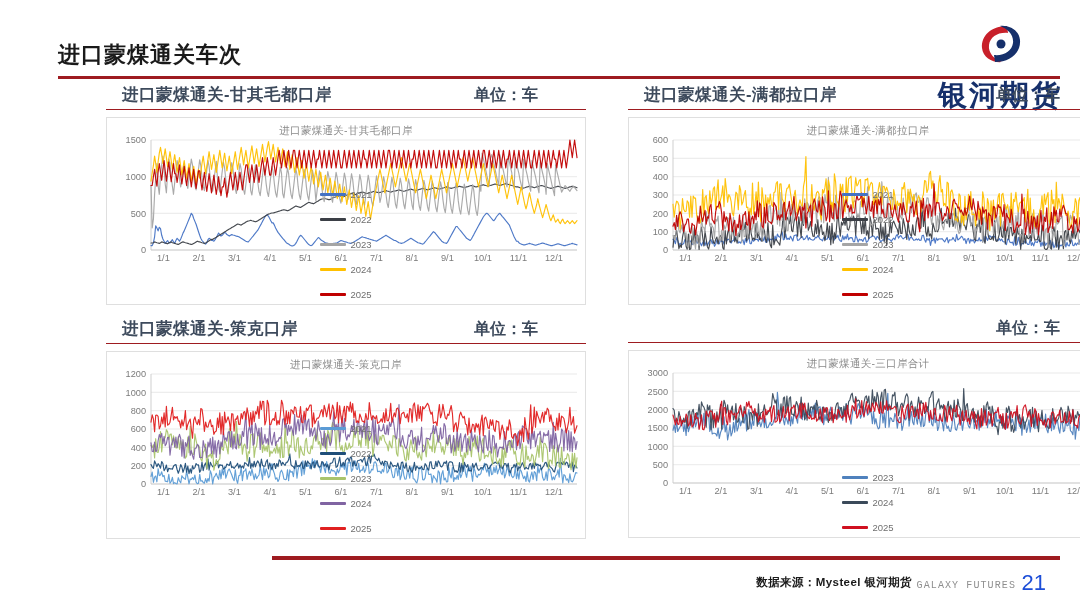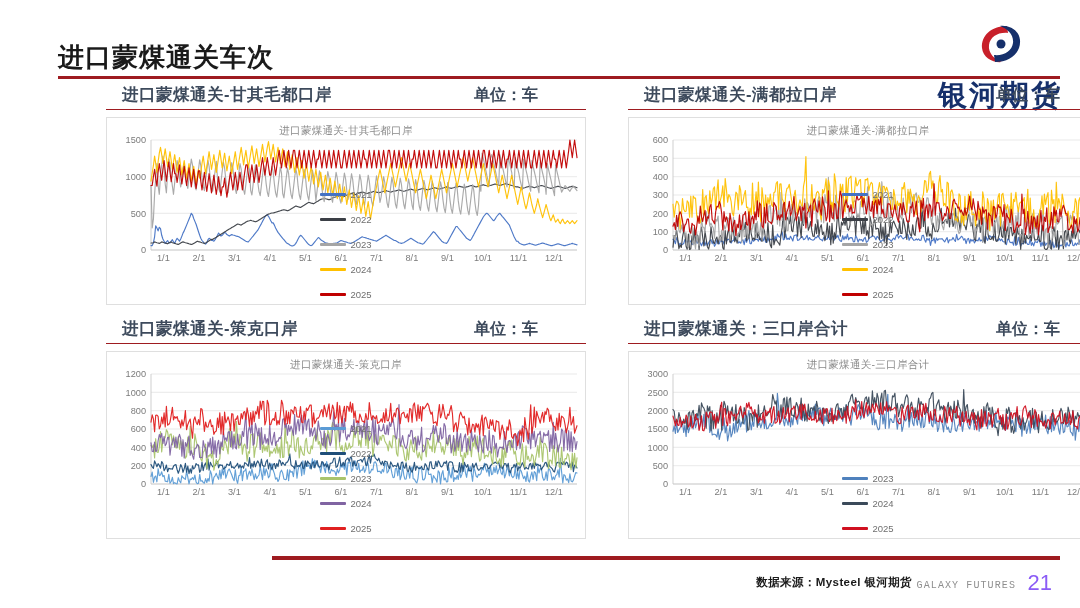--- a/index.html
+++ b/index.html
@@ -7,21 +7,21 @@
     width: 1080px; height: 608px;
     background: #ffffff;
     font-family: "Liberation Sans", "DejaVu Sans", sans-serif;
     overflow: hidden;
   }
   .slide { position: relative; width: 1080px; height: 608px; background: #fff; }
 
   
   .slide-title {
     position: absolute; left: 58px; top: 40px;
-    font-size: 26px; font-weight: bold; color: #1a1a1a;
+    font-size: 22px; font-weight: bold; color: #1a1a1a;
     letter-spacing: 1px;
   }
   .title-rule {
     position: absolute; left: 58px; top: 76px;
     width: 1002px; height: 3px; background: #9e1b20;
   }
   .logo-wrap {
     position: absolute; right: 18px; top: 22px;
     display: flex; align-items: center; gap: 10px; flex-direction: column;
   }
@@ -90,22 +90,22 @@
     font-size: 11.5px; font-weight: bold; color: #1a1a1a;
     letter-spacing: .4px;
     margin-left: 12px;
   }
   .footer-brand {
     position: absolute; right: 64px; top: 580px;
     font-size: 10px; color: #8e8e8e; letter-spacing: 1.1px;
     font-family: Liberation Mono, monospace;
   }
   .page-num {
-    position: absolute; right: 28px; top: 570px;
-    font-size: 22px; color: #8b5cf6;
+    position: absolute; right: 34px; top: 570px;
+    font-size: 22px; color: #1d4ed8;
     font-family: "Liberation Sans", sans-serif;
   }
 
   
   .ax { font-size: 9.2px; fill: #7b7b7b; font-family: "Liberation Sans", sans-serif; }
   .ax-y { text-anchor: end; }
   .ax-x { text-anchor: middle; }
   .grid-line { stroke: #e3e3e3; stroke-width: .8; }
   .axis-line { stroke: #c9c9c9; stroke-width: .9; }
 </style>
@@ -318,21 +318,20 @@
             <span class="leg-item">
        <span class="leg-swatch" style="background:#e02020"></span>
        <span class="leg-label">2025</span>
      </span>
           </div>
       </div>
     </div>
 
     <div class="panel">
       <div class="panel-head">
-        <span class="ph-title">进口蒙煤通关：三口岸合计</span>
         <span class="ph-unit">单位：车</span>
       </div>
       <div class="chart-box">
         <div class="chart-inner-title">进口蒙煤通关-三口岸合计</div>
         <svg class="chart-svg" id="svg3" width="480" height="150">
             <line class="grid-line" x1="44" y1="132.0" x2="470" y2="132.0"></line>
             <text class="ax ax-y" x="39" y="135.2">0</text>
             <line class="grid-line" x1="44" y1="113.7" x2="470" y2="113.7"></line>
             <text class="ax ax-y" x="39" y="116.9">500</text>
             <line class="grid-line" x1="44" y1="95.3" x2="470" y2="95.3"></line>

